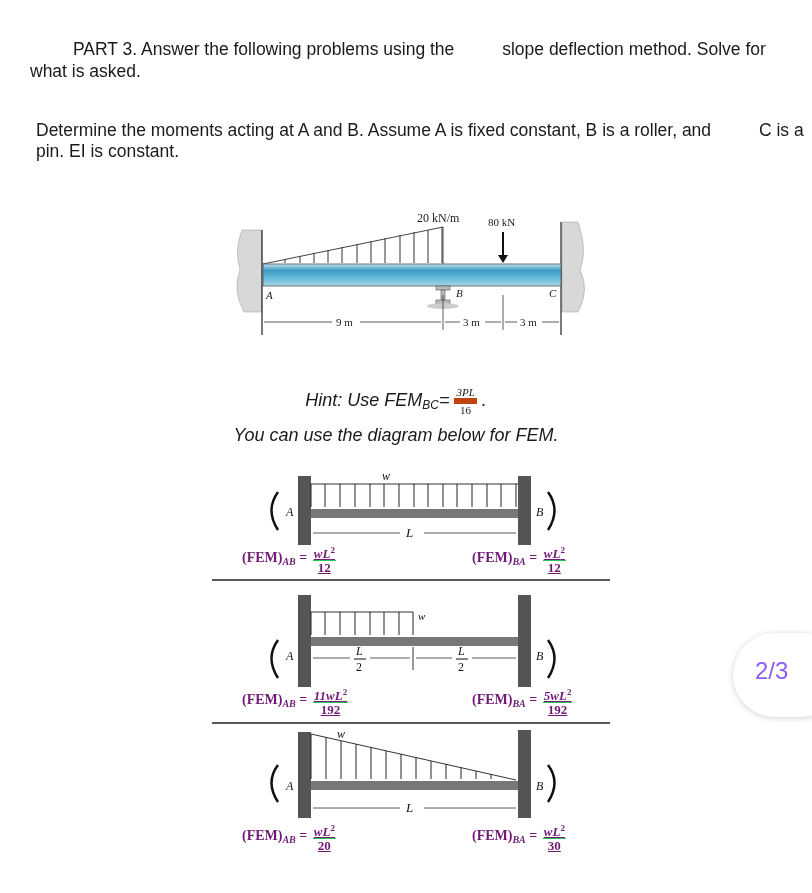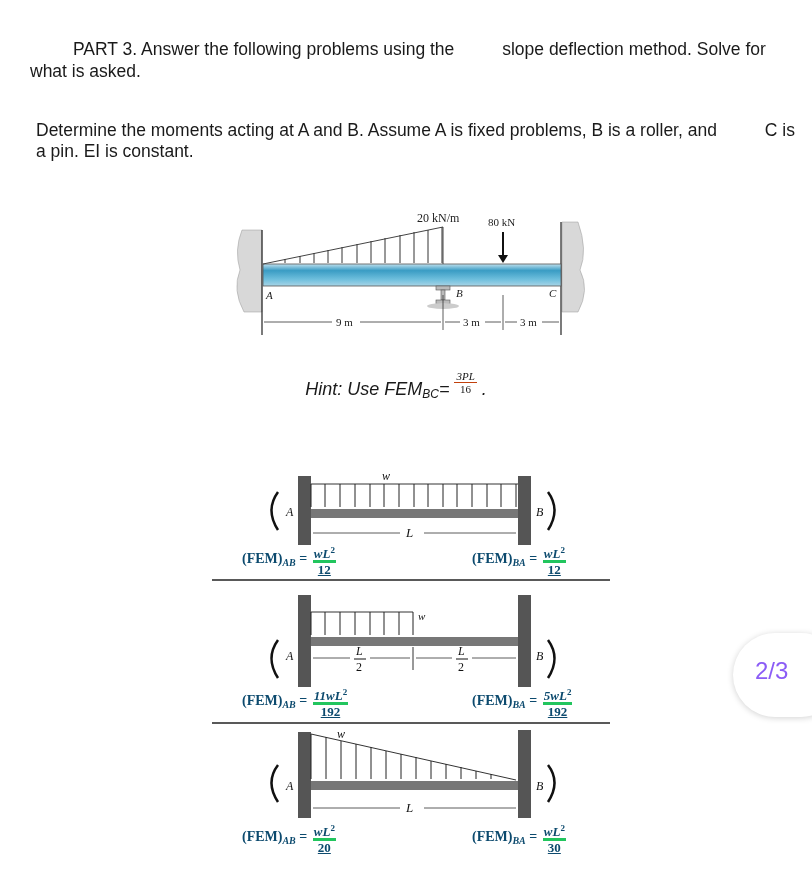--- a/index.html
+++ b/index.html
@@ -3,43 +3,43 @@
 <meta charset="utf-8">
 <style>
   html, body { margin:0; padding:0; background:#ffffff; }
   body { width:812px; height:893px; position:relative; overflow:hidden; font-family:"Liberation Sans", sans-serif; color:#1a1a1a; }
   .p1 { position:absolute; left:30px; top:38px; width:770px; font-size:17.5px; line-height:22px; }
   .p2 { position:absolute; left:36px; top:120px; width:770px; font-size:17.5px; line-height:21px; }
   b { font-weight:normal;margin-left:43px; }
   .hint { position:absolute; left:0; top:378px; width:792px; text-align:center; font-style:italic; font-size:18px; line-height:22px; }
   .hint .line1 { position:relative; left:0; }
   .frac { display:inline-block; vertical-align:middle; text-align:center; font-family:"Liberation Serif", serif; font-style:italic; font-size:11px; line-height:12px; position:relative; top:-8px; }
-  .frac .num { display:block; border-bottom:1px solid #c2410c; padding:0 2px; }
+  .frac .num { display:block; border-bottom:6px solid #c2410c; padding:0 2px;margin-top:16px; }
   .frac .den { display:block; font-style:normal;text-align:center; }
   .sub { font-size:12px; vertical-align:-3px; }
   .diagram { position:absolute; left:230px; top:200px; width:360px; height:140px; }
   .fem { position:absolute; left:210px; top:460px; width:400px; height:420px; }
   .pager { position:absolute; left:733px; top:633px; width:110px; height:84px; border-radius:42px; background:#fff; box-shadow:0 1px 6px rgba(0,0,0,0.18); }
   .pager span { position:absolute; left:22px; top:24px; font-size:24px; color:#8b5cf6; }
-  .eqlabel { position:absolute; font-family:"Liberation Serif", serif; font-size:14px; font-weight:bold; color:#0c4a6e; white-space:nowrap; }
+  .eqlabel { position:absolute; font-family:"Liberation Serif", serif; font-size:14px; font-weight:bold; color:#701a75; white-space:nowrap; }
   .eqlabel .s { font-size:10px; font-style:italic; vertical-align:-3px; }
   .eqfrac { display:inline-block; vertical-align:middle; text-align:center; font-size:13px; line-height:13px; margin-left:2px; }
-  .eqfrac .n { display:block; border-bottom:3px solid #22c55e; font-style:italic; padding:0 1px; }
+  .eqfrac .n { display:block; border-bottom:1px solid #22c55e; font-style:italic; padding:0 1px;text-decoration:underline; }
   .eqfrac .n sup { font-size:9px; font-style:normal; }
   .eqfrac .d { display:block;text-decoration:underline; }
 </style>
 </head>
 <body>
 
 <div class="p1">
   <b>PART 3.</b><span> Answer the following problems using the </span><b>slope deflection method</b><span>. Solve for what is asked.</span>
 </div>
 
 <div class="p2">
-  <span>Determine the moments acting at A and B. Assume A is fixed problems, B is a roller, and </span><b>C is a pin</b><span>. EI is constant.</span>
+  <span>Determine the moments acting at A and B. Assume A is fixed constant, B is a roller, and </span><b>C is a pin</b><span>. EI is constant.</span>
 </div>
 
 <div class="diagram">
   <svg width="360" height="140" viewBox="0 0 360 140">
     <defs>
       <linearGradient id="beamg" x1="0" y1="0" x2="0" y2="1">
         <stop offset="0" stop-color="#bfe0ee"></stop>
         <stop offset="0.3" stop-color="#3a9cc4"></stop>
         <stop offset="0.7" stop-color="#6fbfdd"></stop>
         <stop offset="1" stop-color="#a8d4e6"></stop>
@@ -96,20 +96,21 @@
     <text x="233" y="126" font-family="Liberation Serif, serif" font-size="11" fill="#222">3 m</text>
     <text x="290" y="126" font-family="Liberation Serif, serif" font-size="11" fill="#222">3 m</text>
   </svg>
 </div>
 
 <div class="hint">
   <div class="line1">
     <span>Hint: Use FEM</span><span class="sub">BC</span><span>=</span>
     <span class="frac"><span class="num">3PL</span><span class="den">16</span></span><span> .</span>
   </div>
+  <div>You can use the diagram below for FEM.</div>
 </div>
 
 <div class="fem">
   <svg width="400" height="420" viewBox="0 0 400 420">
     <g font-family="Liberation Serif, serif" font-style="italic" fill="#111">
 
       <rect x="88" y="16" width="13" height="69" fill="#555"></rect>
       <rect x="308" y="16" width="13" height="69" fill="#555"></rect>
       <rect x="101" y="49" width="207" height="9" fill="#777"></rect>
       <line x1="101" y1="24" x2="308" y2="24" stroke="#333"></line>

